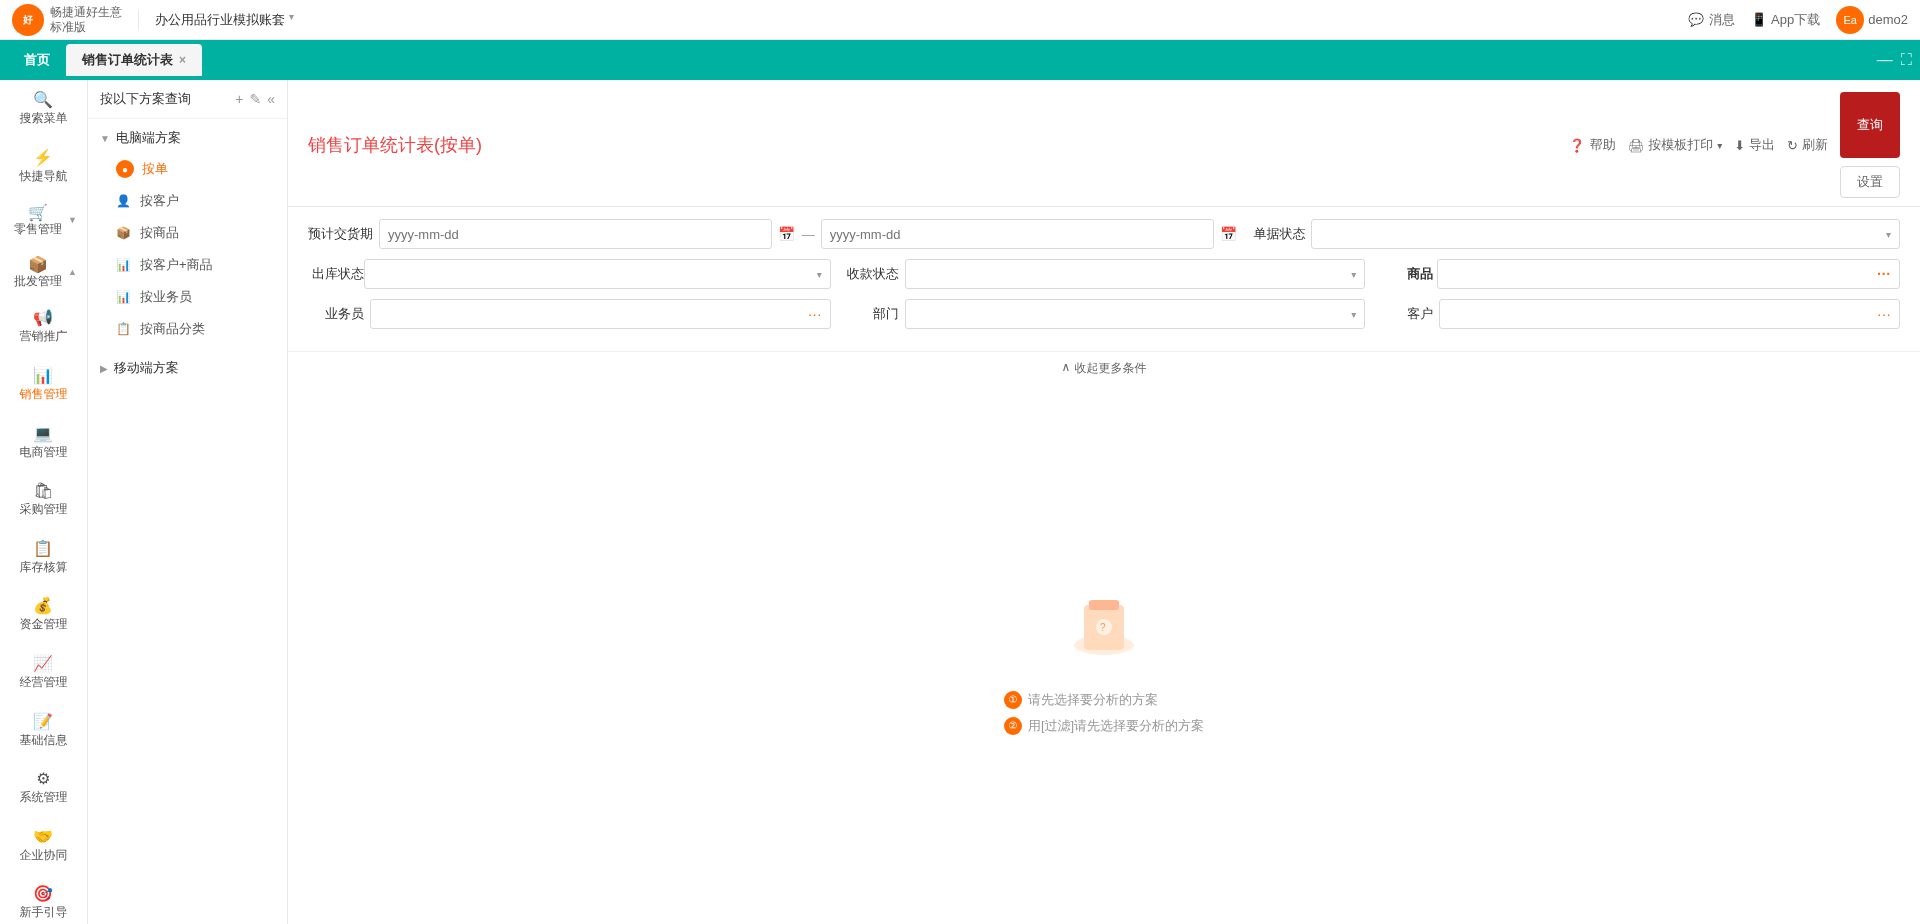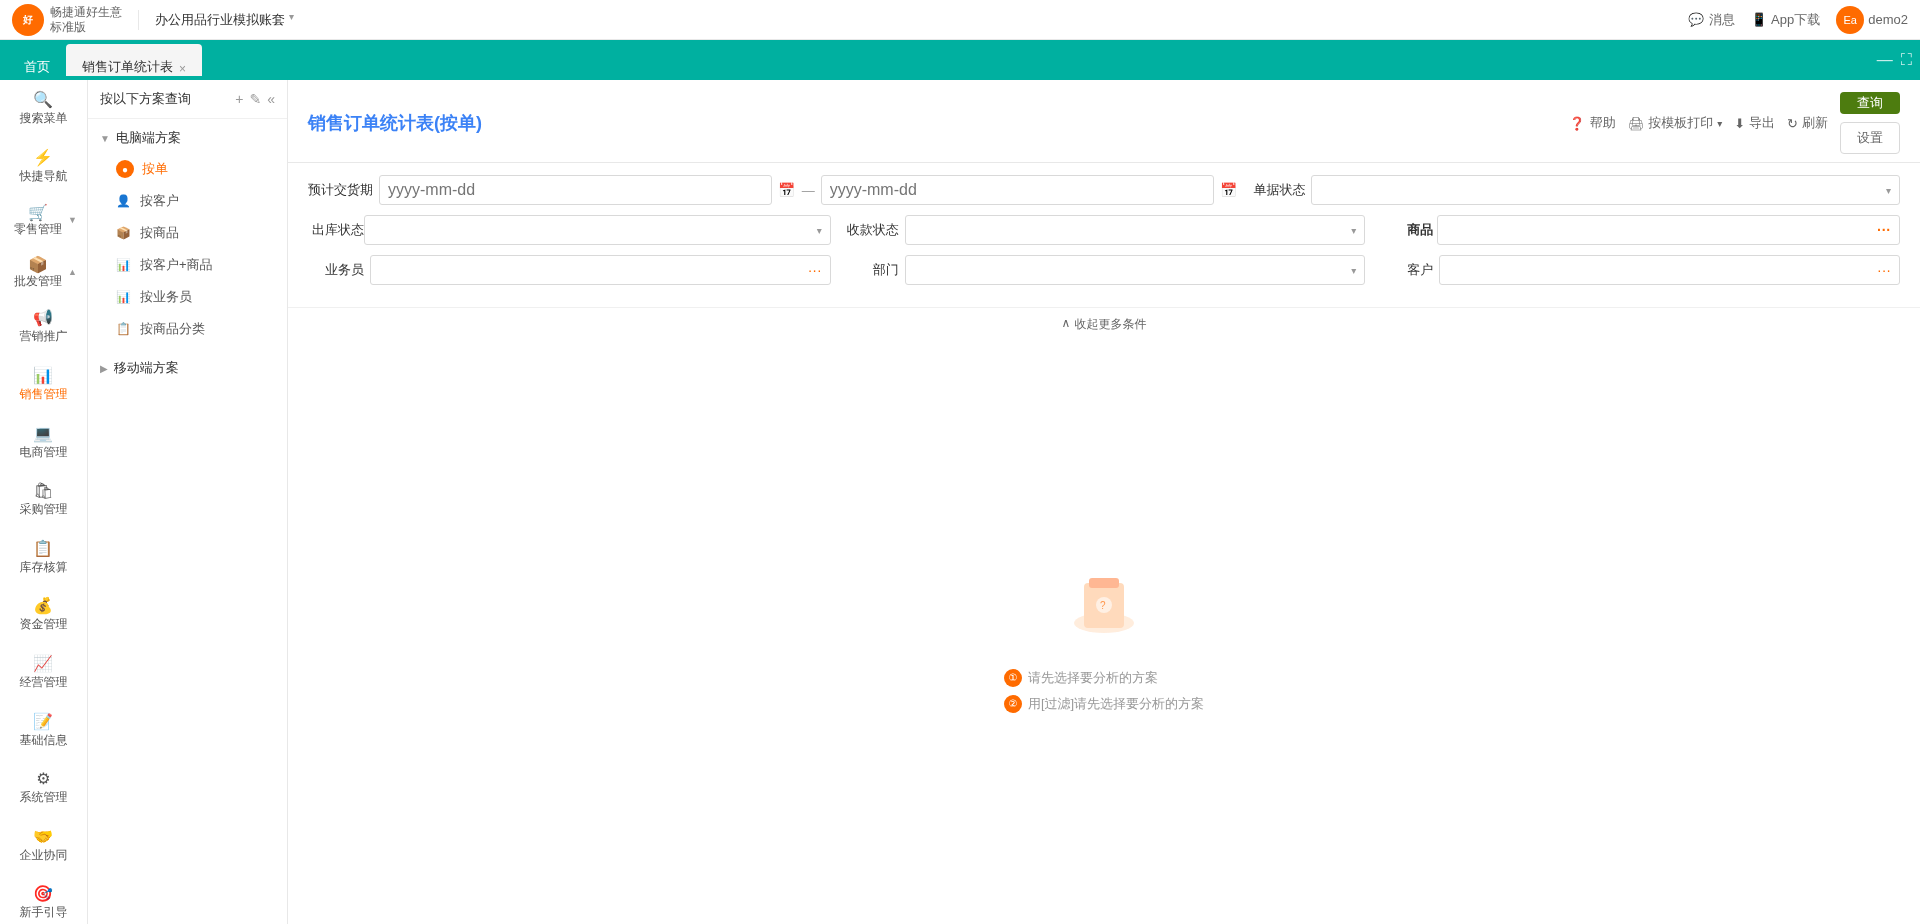--- a/index.html
+++ b/index.html
@@ -11,21 +11,21 @@
     .logo-area { display: flex; align-items: center; gap: 6px; }
     .logo-icon { width: 32px; height: 32px; background: #ff6b00; border-radius: 50%; display: flex; align-items: center; justify-content: center; color: #fff; font-size: 10px; font-weight: bold; }
     .logo-text { font-size: 12px; color: #666; line-height: 1.2; }
     .app-title { font-size: 13px; color: #333; display: flex; align-items: flex-start; gap: 4px; }
     .topbar-right { display: flex; align-items: center; gap: 16px; color: #666; font-size: 13px; }
     .topbar-right-item { display: flex; align-items: center; gap: 4px; cursor: pointer; }
     .avatar { width: 28px; height: 28px; background: #ff6b00; border-radius: 50%; display: flex; align-items: center; justify-content: center; color: #fff; font-size: 11px; }
 
     
     .tabbar { background: #00b0a0; height: 40px; display: flex; align-items: center; padding: 0 8px; flex-shrink: 0; position: relative; }
-    .tab { display: flex; align-items: flex-end; gap: 6px; padding: 0 16px; height: 32px; border-radius: 4px 4px 0 0; cursor: pointer; font-size: 13px; color: rgba(255,255,255,0.85); }
+    .tab { display: flex; align-items: center; gap: 6px; padding: 0 16px; height: 32px; border-radius: 4px 4px 0 0; cursor: pointer; font-size: 13px; color: rgba(255,255,255,0.85); font-weight: bold; }
     .tab.home { color: #fff; }
     .tab.active { background: #f5f5f5; color: #333; border-radius: 4px 4px 0 0; }
     .tab-close { font-size: 12px; color: #999; cursor: pointer; }
     .tabbar-actions { position: absolute; right: 8px; display: flex; align-items: center; gap: 8px; }
     .tabbar-action-btn { color: rgba(255,255,255,0.8); cursor: pointer; font-size: 16px; }
 
     
     .main-layout { display: flex; flex: 1; overflow: hidden; }
 
     
@@ -51,40 +51,40 @@
     .scheme-item { display: flex; align-items: center; gap: 8px; padding: 7px 12px 7px 28px; font-size: 13px; color: #555; cursor: pointer; }
     .scheme-item.active { color: #ff6b00; font-weight: 500; }
     .scheme-item-icon { width: 16px; height: 16px; display: flex; align-items: center; justify-content: center; font-size: 12px; }
     .scheme-badge { background: #ff6b00; color: #fff; border-radius: 50%; width: 18px; height: 18px; display: flex; align-items: center; justify-content: center; font-size: 10px; }
 
     
     .right-panel { flex: 1; display: flex; flex-direction: column; overflow: hidden; background: #f5f5f5; }
 
     
     .page-header { background: #fff; padding: 12px 20px 8px; border-bottom: 1px solid #e8e8e8; flex-shrink: 0; display: flex; align-items: center; justify-content: space-between; }
-    .page-title { font-size: 18px; font-weight: 700; color: #3b82f6; text-align: right; }
+    .page-title { font-size: 18px; font-weight: 400; color: #ef4444; text-align: right; }
     .page-header-actions { display: flex; align-items: center; gap: 12px; color: #666; font-size: 13px; }
     .header-action { display: flex; align-items: center; gap: 4px; cursor: pointer; color: #666; }
-    .btn-primary { background: #4d7c0f; color: #fff; border: none; padding: 2px 16px; border-radius: 4px; cursor: pointer; font-size: 13px; }
+    .btn-primary { background: #b91c1c; color: #fff; border: none; padding: 24px 16px; border-radius: 4px; cursor: pointer; font-size: 13px; }
     .btn-settings { background: #fff; color: #666; border: 1px solid #d9d9d9; padding: 6px 16px; border-radius: 4px; cursor: pointer; font-size: 13px; margin-top: 4px; }
 
     
     .filter-area { background: #fff; padding: 12px 20px; flex-shrink: 0; }
     .filter-row { display: flex; align-items: center; gap: 12px; margin-bottom: 10px; flex-wrap: nowrap; }
     .filter-label { font-size: 13px; color: #333; white-space: nowrap; min-width: 56px; text-align: right; }
     .filter-date-btns { display: flex; align-items: center; gap: 4px; }
     .date-btn { padding: 3px 8px; border: 1px solid #d9d9d9; border-radius: 3px; font-size: 12px; cursor: pointer; color: #555; background: #fff; }
     .date-btn.active { background: #ff6b00; color: #fff; border-color: #ff6b00; border-radius: 10px; }
     .date-range-text { font-size: 12px; color: #999; margin-left: 4px; }
     .filter-select { flex: 1; height: 30px; border: 1px solid #d9d9d9; border-radius: 3px; padding: 0 8px; font-size: 13px; color: #333; background: #fff; cursor: pointer; display: flex; align-items: center; justify-content: space-between; position: relative; }
     .filter-select-text { color: #bbb; font-size: 13px; }
     .filter-select-arrow { color: #999; font-size: 10px; }
     .calendar-icon { color: #bbb; font-size: 14px; cursor: pointer; }
     .more-icon { color: #ff6b00; font-size: 14px; cursor: pointer; }
-    .date-input { flex: 1; height: 30px; border: 1px solid #d9d9d9; border-radius: 3px; padding: 0 8px; font-size: 16px; color: #bbb; outline: none; }
+    .date-input { flex: 1; height: 30px; border: 1px solid #d9d9d9; border-radius: 3px; padding: 0 8px; font-size: 13px; color: #bbb; outline: none; }
 
     
     .collapse-row { display: flex; justify-content: center; padding: 8px; background: #fff; border-top: 1px solid #f0f0f0; cursor: pointer; color: #666; font-size: 12px; gap: 4px; }
     .empty-text { display: flex; flex-direction: column; gap: 8px; }
     .empty-text-item { display: flex; align-items: center; gap: 6px; color: #999; font-size: 13px; }
     .empty-number { width: 18px; height: 18px; border-radius: 50%; background: #ff6b00; color: #fff; font-size: 10px; display: flex; align-items: center; justify-content: center; }
 
     .top-section { background: #fff; flex-shrink: 0; }
   </style>
 </head>

